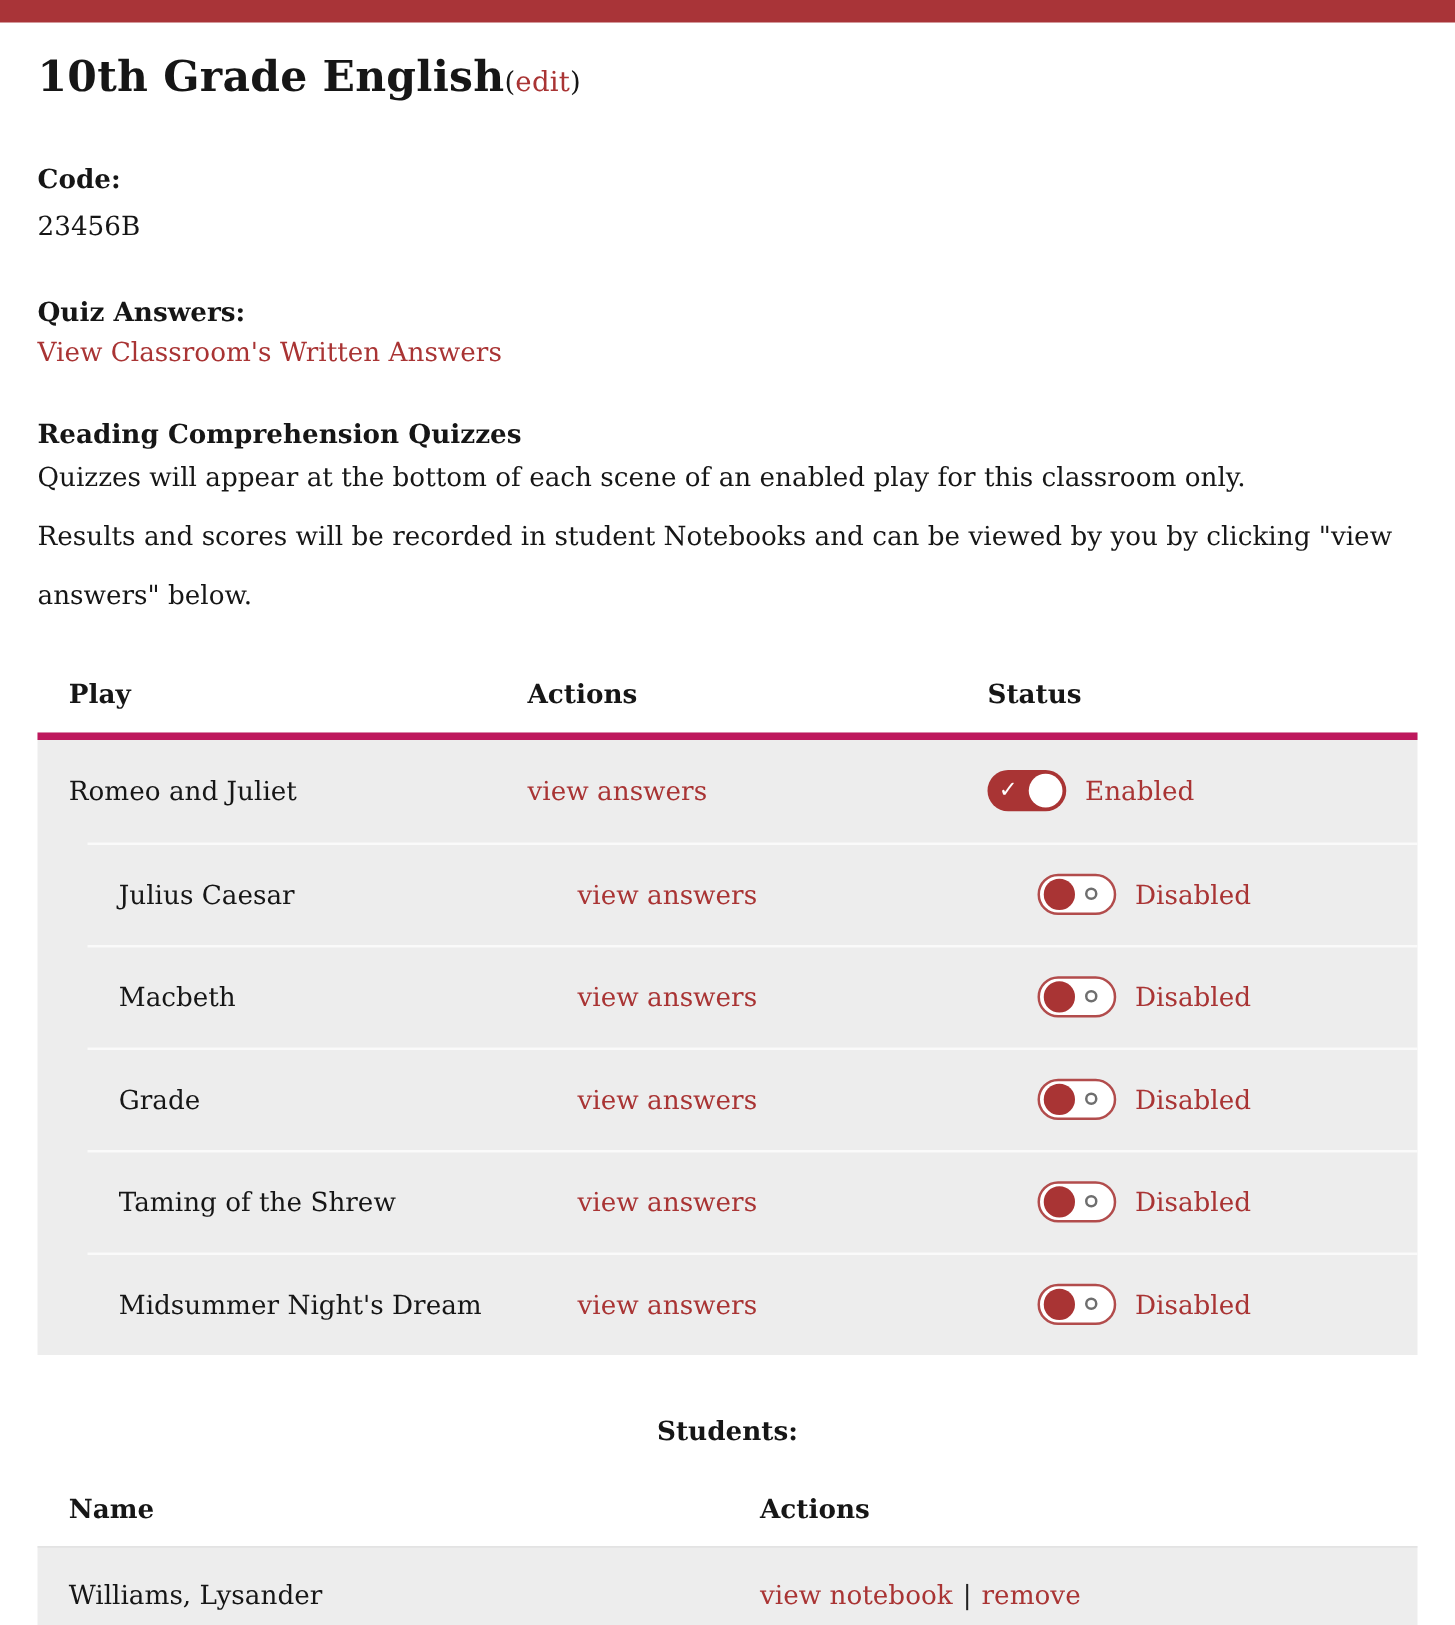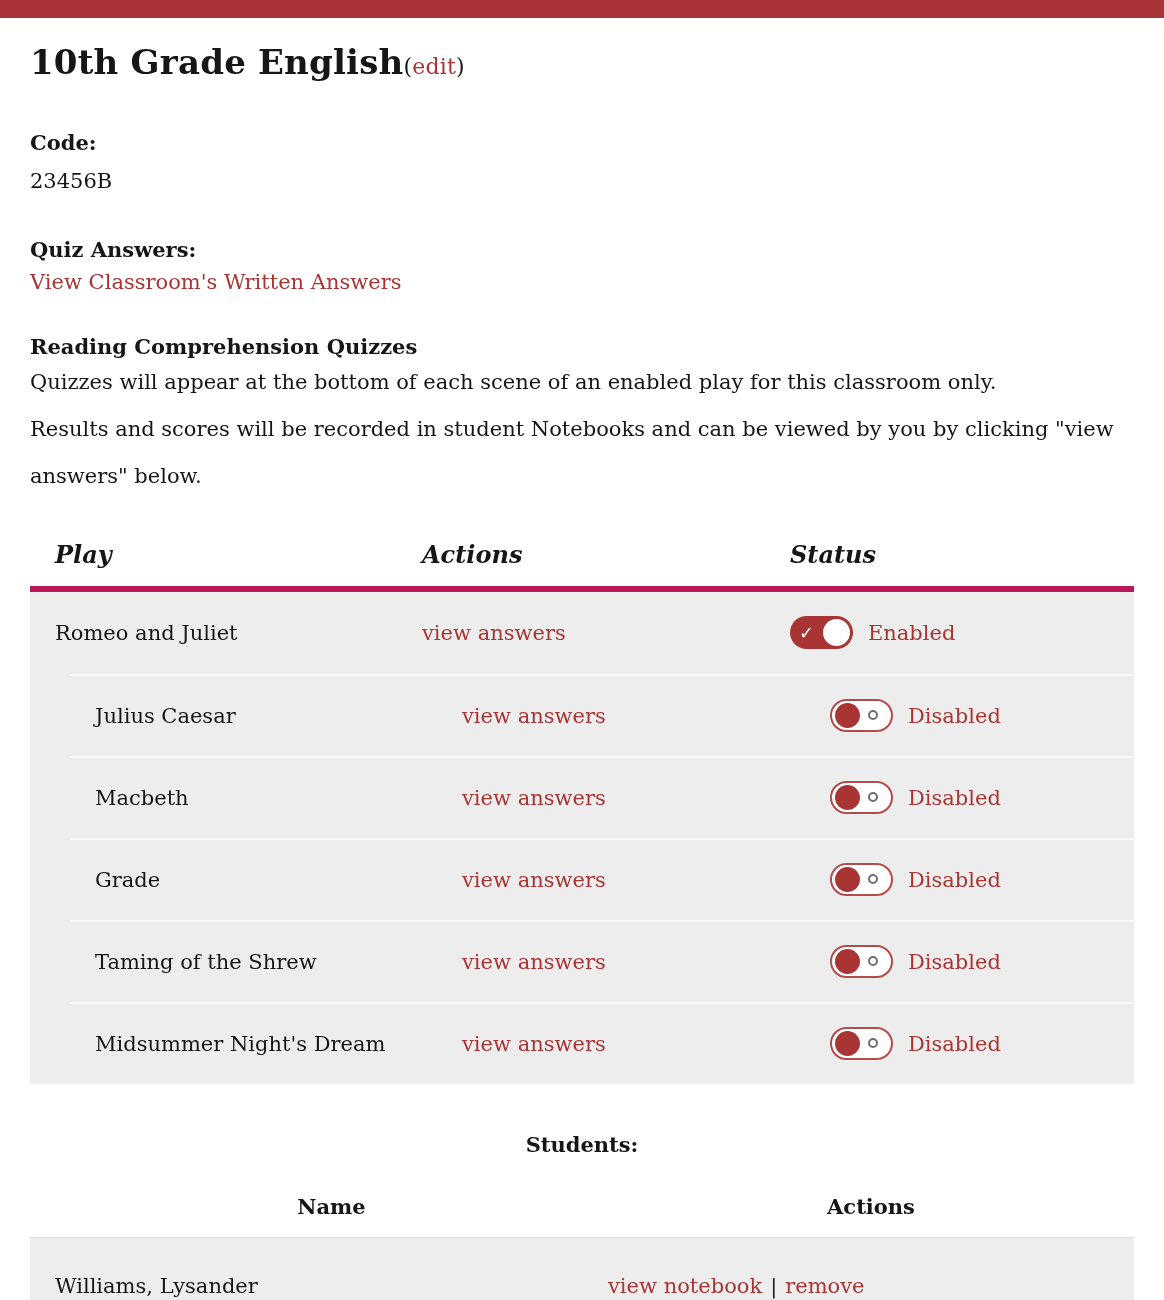--- a/index.html
+++ b/index.html
@@ -48,23 +48,22 @@
   .rc-heading { margin-top: 40px; font-size: 21px; font-weight: 700; }
   .rc-desc p { margin: 0; font-size: 21px; line-height: 2.24; }
 
   
   .ptable-header {
     margin-top: 24px;
     display: grid;
     grid-template-columns: 392px 368px 1fr;
     align-items: center;
     height: 62px;
-    font-size: 24px;
-    font-weight: 700;
-    font-style: italic;
+    font-size: 21px;
+    font-weight: 700;
   }
   .cell-pad { padding-left: 25px; }
   .ptable-body {
     background: var(--row-gray);
     border-top: 6px solid #be185d;
   }
   .prow {
     display: grid;
     grid-template-columns: 392px 368px 1fr;
     align-items: center;
@@ -117,34 +116,33 @@
   
   .students-label { margin-top: 48px; font-size: 21px; font-weight: 700; text-align: center; }
   .stable-header {
     margin-top: 20px;
     display: grid;
     grid-template-columns: 578px 1fr;
     align-items: center;
     height: 60px;
     font-size: 21px;
     font-weight: 700;
-    text-align: center;
   }
   .stable-body {
     background: var(--row-gray);
     border-top: 1px solid #dedede;
   }
   .srow {
     display: grid;
     grid-template-columns: 578px 1fr;
     align-items: start;
     height: 92px;
     font-size: 21px;
   }
-  .srow .cell-pad, .srow .actions-cell { padding-top: 36px; }
+  .srow .cell-pad, .srow .actions-cell { padding-top: 26px; }
   .action-sep { color: #222; margin: 0 8px; }
 </style>
 </head>
 <body>
 
 <div class="topbar"></div>
 
 <div class="container">
 
   <h1 class="page-title">

